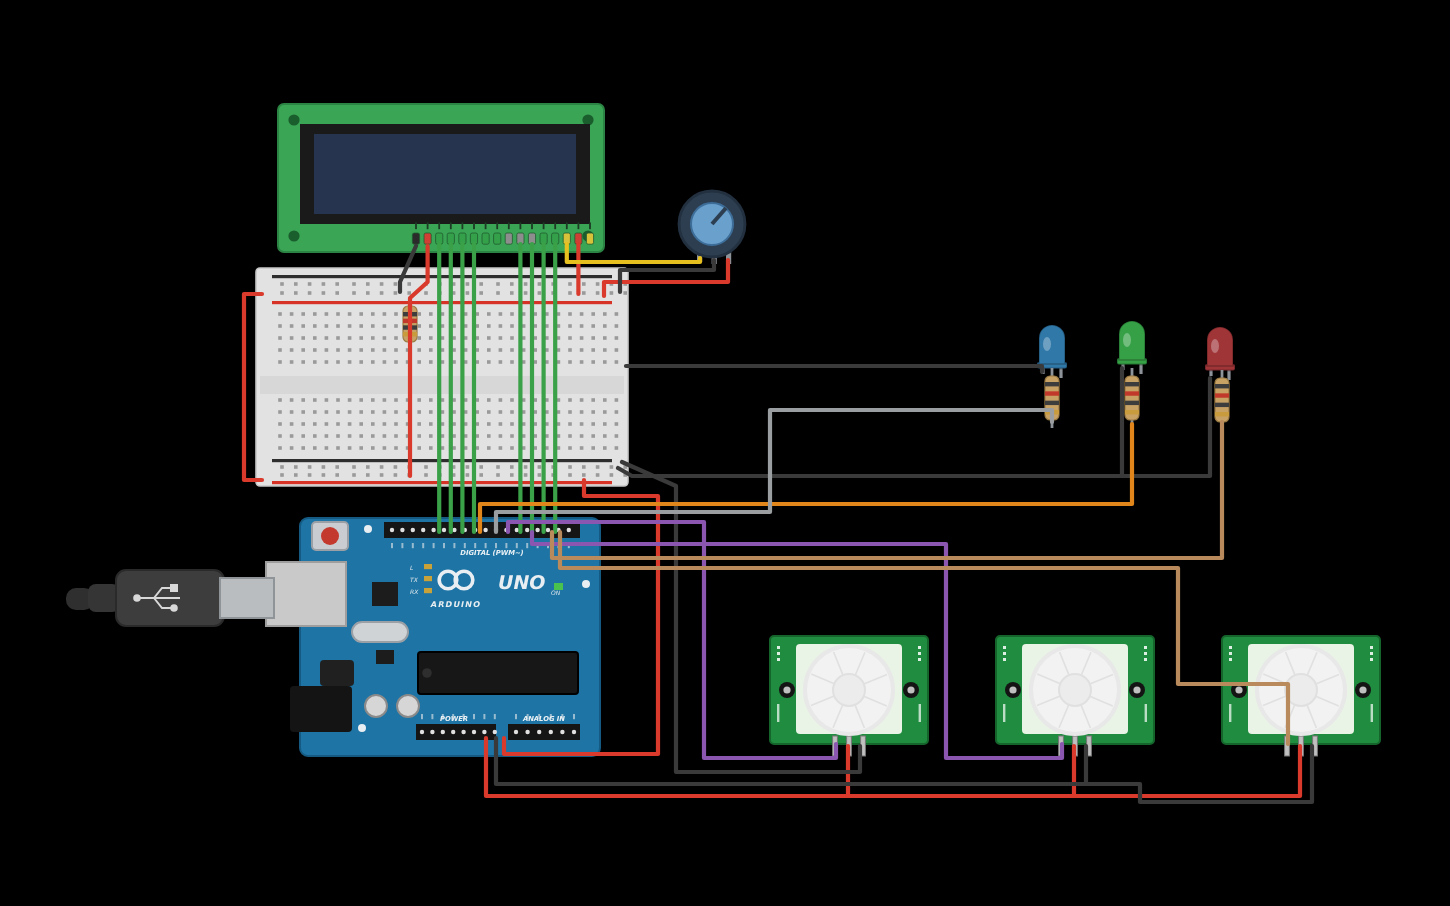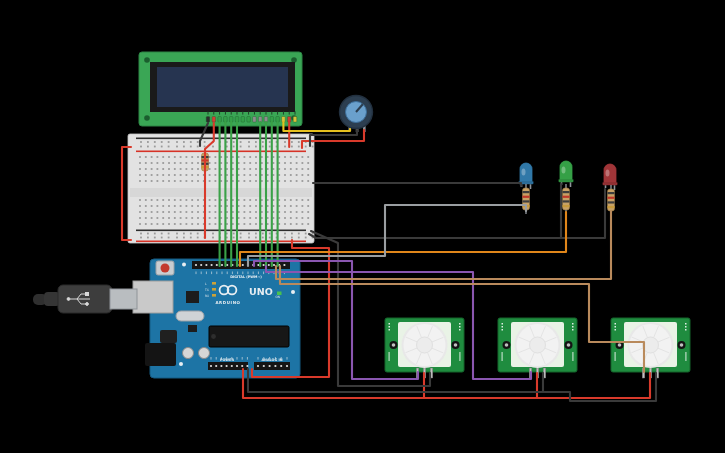--- a/index.html
+++ b/index.html
@@ -5,21 +5,21 @@
   html,body{margin:0;padding:0;background:#000;}
   .stage{position:relative;width:725px;height:453px;background:var(--canvas_bg,#000);overflow:hidden;font-family:"DejaVu Sans",sans-serif;}
   svg{position:absolute;left:0;top:0;}
   text{font-family:"DejaVu Sans",sans-serif;}
   .brd-label{fill:#eaf1f5;font-weight:bold;}
   .wire{fill:none;stroke-width:2.1;stroke-linecap:round;stroke-linejoin:round;}
 </style>
 </head>
 <body>
 
-<div class="stage" style="background: rgb(0, 0, 0);">
+<div class="stage" style="background: rgb(0, 0, 0); font-style: italic;">
 <svg id="scene" width="725" height="453" viewBox="0 0 725 453">
 
   <g id="breadboard">
     <rect x="128" y="134" width="186" height="109" rx="2" style="fill:var(--breadboard)" stroke="#c6c6c6" stroke-width="0.8"></rect>
     <rect x="130" y="188" width="182" height="9" fill="#d7d7d7"></rect>
     <rect x="136" y="137.5" width="170" height="1.6" style="fill:var(--rail_black)"></rect>
     <rect x="136" y="150.5" width="170" height="1.6" style="fill:var(--rail_red)"></rect>
     <rect x="136" y="229.5" width="170" height="1.6" style="fill:var(--rail_black)"></rect>
     <rect x="136" y="240.5" width="170" height="1.6" style="fill:var(--rail_red)"></rect>
     <g id="bb-holes">

